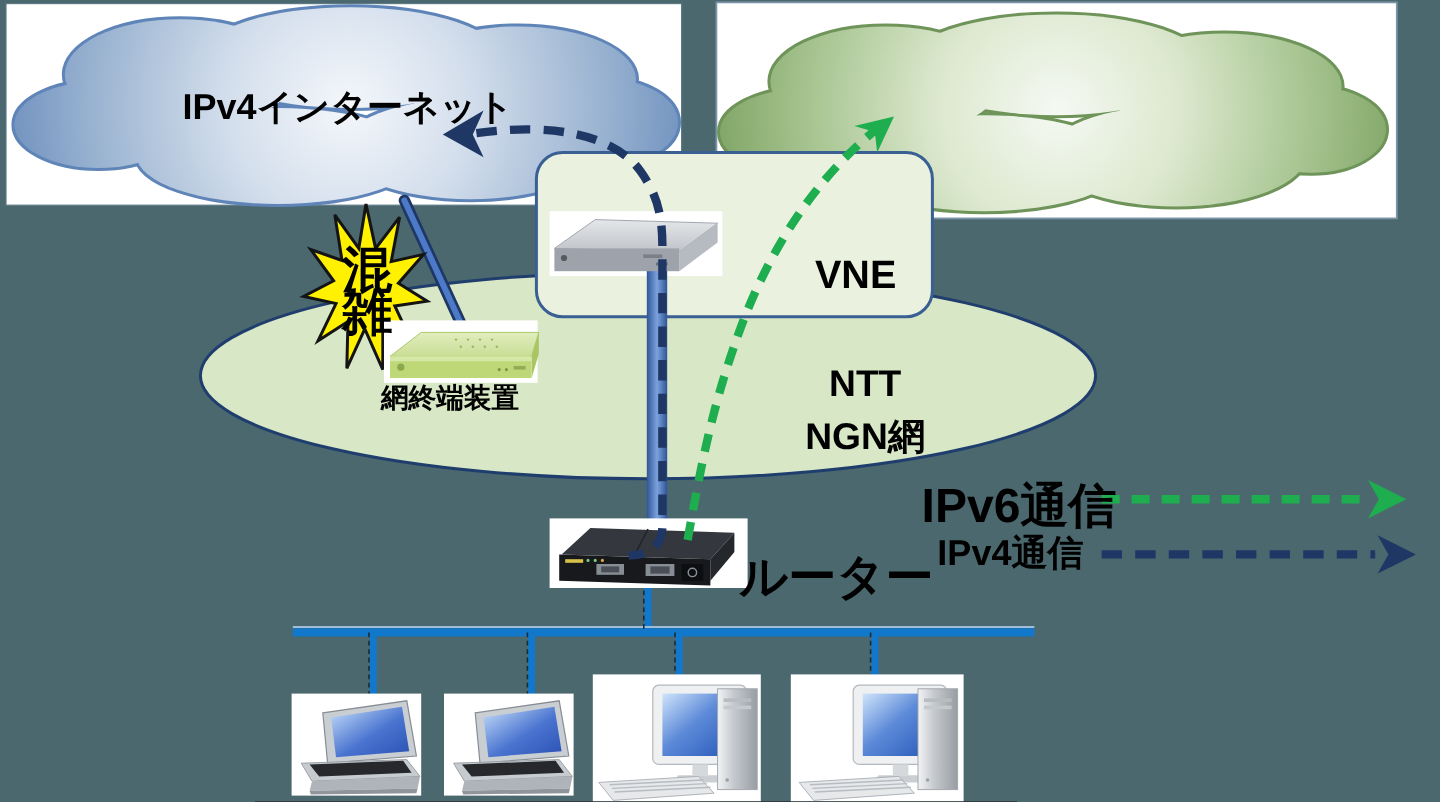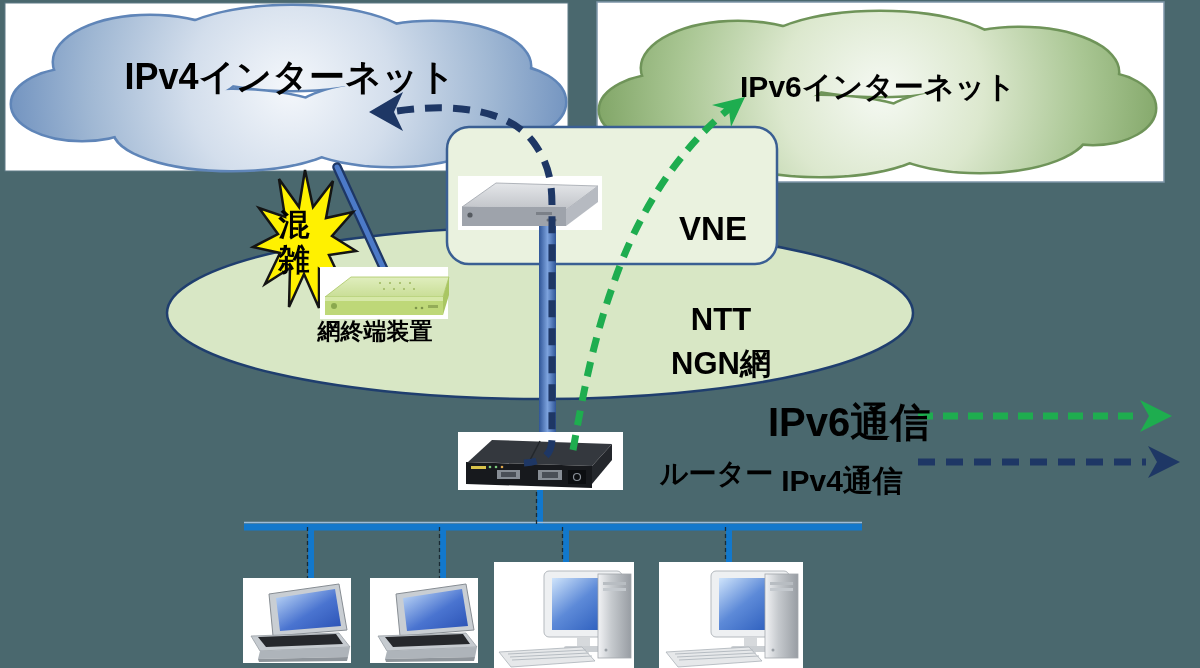--- a/index.html
+++ b/index.html
@@ -238,24 +238,23 @@
   <g>
     <line x1="918" y1="416" x2="1138" y2="416" stroke="#1EAD4F" stroke-width="7" stroke-dasharray="15 10"></line>
     <polygon points="1172,416 1140,400 1149,416 1140,432" fill="#1EAD4F"></polygon>
   </g>
   <g>
     <line x1="918" y1="462" x2="1146" y2="462" stroke="#1E3765" stroke-width="7" stroke-dasharray="17 11"></line>
     <polygon points="1180,462 1148,446 1157,462 1148,478" fill="#1E3765"></polygon>
   </g>
 </svg>
 
-<div class="lbl" style="left:120px;top:56px;width:340px;font-size:36px;">IPv4インターネット</div>
-<div class="lbl" style="left:708px;top:70px;width:340px;font-size:30px;">IPv6インターネット</div>
+<div class="lbl" style="left:120px;top:73px;width:340px;font-size:30px;">IPv4インターネット</div>
 <div class="lbl" style="left:601px;top:298px;width:240px;font-size:31px;line-height:44px;"><span>NTT</span><br>
      <span>NGN網</span></div>
 <div class="lbl" style="left:648px;top:210px;width:130px;font-size:33px;">VNE</div>
-<div class="lbl wrap" style="left:274px;top:207px;width:40px;font-size:31px;line-height:35px;letter-spacing:0;">混雑</div>
+<div class="lbl wrap" style="left:285px;top:207px;width:40px;font-size:42px;line-height:35px;letter-spacing:0;">混雑</div>
 <div class="lbl" style="left:275px;top:318px;width:200px;font-size:23px;text-align:center;">網終端装置</div>
-<div class="lbl" style="left:644px;top:458px;width:145px;font-size:28px;">ルーター</div>
+<div class="lbl" style="left:616px;top:458px;width:145px;font-size:40px;">ルーター</div>
 <div class="lbl" style="left:768px;top:399px;width:148px;font-size:40px;">IPv6通信</div>
-<div class="lbl" style="left:768px;top:445px;width:148px;font-size:30px;margin-top:19px;">IPv4通信</div>
+<div class="lbl" style="left:768px;top:445px;width:148px;font-size:30px;">IPv4通信</div>
 
 </div>
 
 </body></html>

